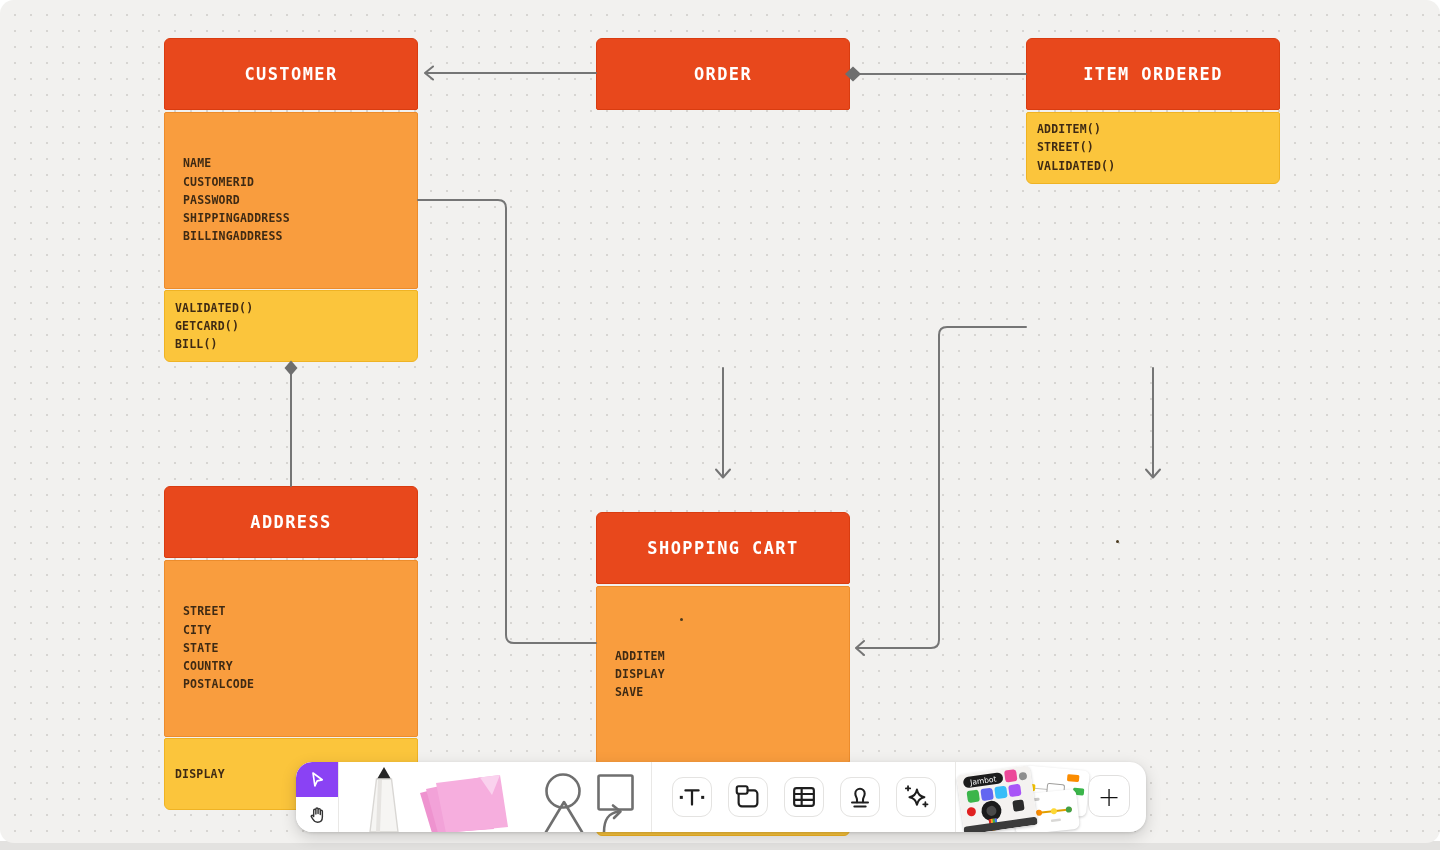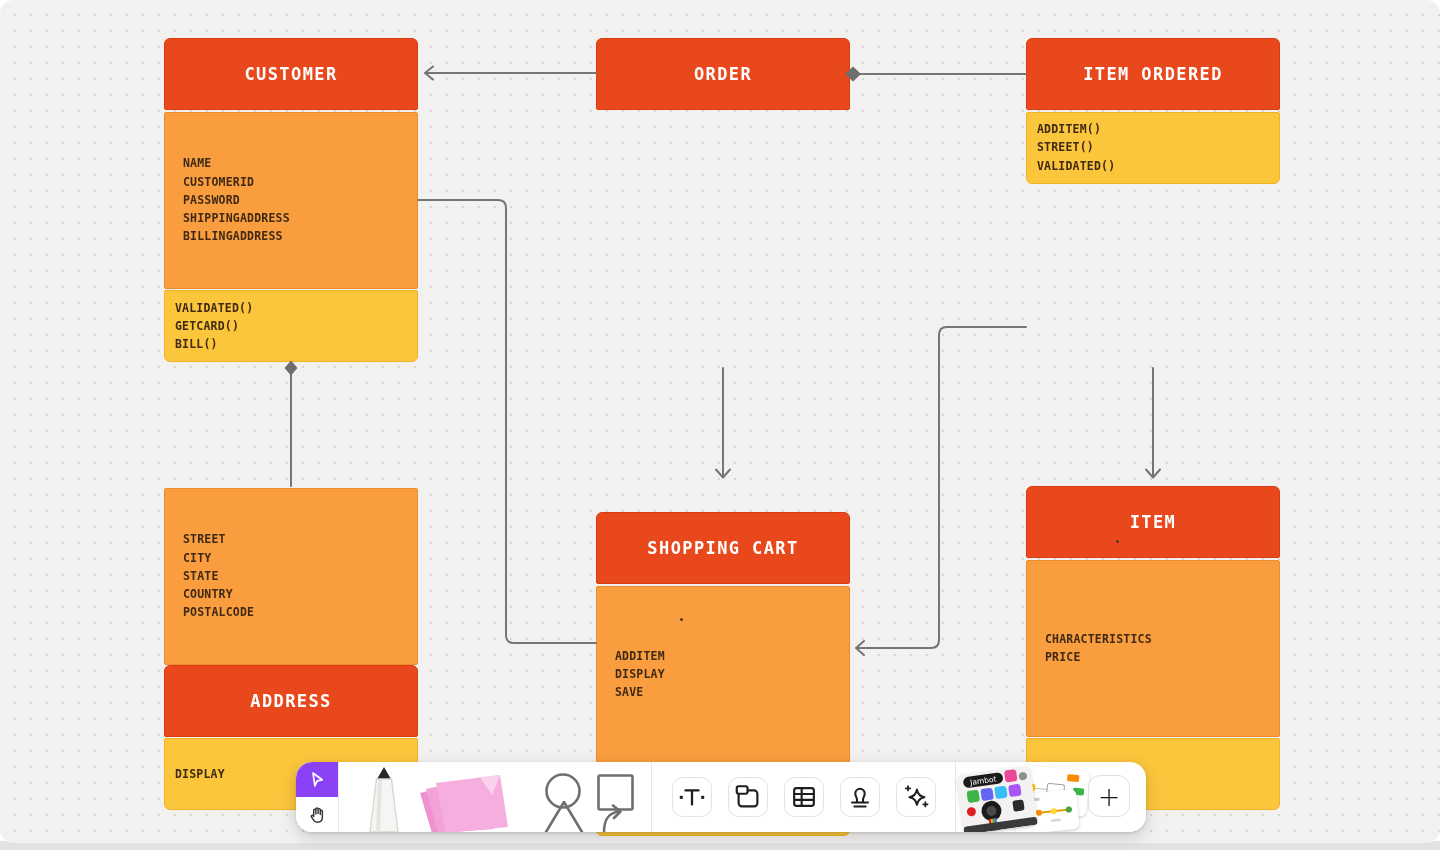--- a/index.html
+++ b/index.html
@@ -73,51 +73,43 @@
     <div class="clsbox" style="left:1026px;top:38px">
       <div class="sec sec-h">ITEM ORDERED</div>
       <div class="sec sec-f">
         <div class="ln">ADDITEM()</div>
         <div class="ln">STREET()</div>
         <div class="ln">VALIDATED()</div>
       </div>
     </div>
 
     <div class="clsbox" style="left:164px;top:486px">
+      <div class="sec sec-h">ADDRESS</div>
       <div class="sec sec-b">
         <div class="ln">STREET</div>
         <div class="ln">CITY</div>
         <div class="ln">STATE</div>
         <div class="ln">COUNTRY</div>
         <div class="ln">POSTALCODE</div>
       </div>
-      <div class="sec sec-h">ADDRESS</div>
       <div class="sec sec-f">
         <div class="ln">DISPLAY</div>
       </div>
     </div>
 
     <div class="clsbox" style="left:596px;top:512px">
       <div class="sec sec-h">SHOPPING CART</div>
       <div class="sec sec-b">
         <div class="ln">ADDITEM</div>
         <div class="ln">DISPLAY</div>
         <div class="ln">SAVE</div>
       </div>
       <div class="sec sec-f"></div>
     </div>
 
-    <div class="clsbox" style="left:1026px;top:486px">
-      <div class="sec sec-h">ITEM</div>
-      <div class="sec sec-b">
-        <div class="ln">CHARACTERISTICS</div>
-        <div class="ln">PRICE</div>
-      </div>
-      <div class="sec sec-f"></div>
-    </div>
 
     <svg class="wires" width="1440" height="843">
       <path d="M596,73 H426 M433,66.5 L425,73 L433,79.5"></path>
       <path d="M1026,74 H856"></path>
       <polygon points="845,74 853,66.5 861,74 853,81.5"></polygon>
       <path d="M291,371 V486"></path>
       <polygon points="284.5,368 291,360.5 297.5,368 291,375.5"></polygon>
       <path d="M723,368 V476 M716,469.5 L723,477.5 L730,469.5"></path>
       <path d="M1153,368 V476 M1146,469.5 L1153,477.5 L1160,469.5"></path>
       <path d="M418,200 H498 Q506,200 506,208 V635 Q506,643 514,643 H596"></path>

